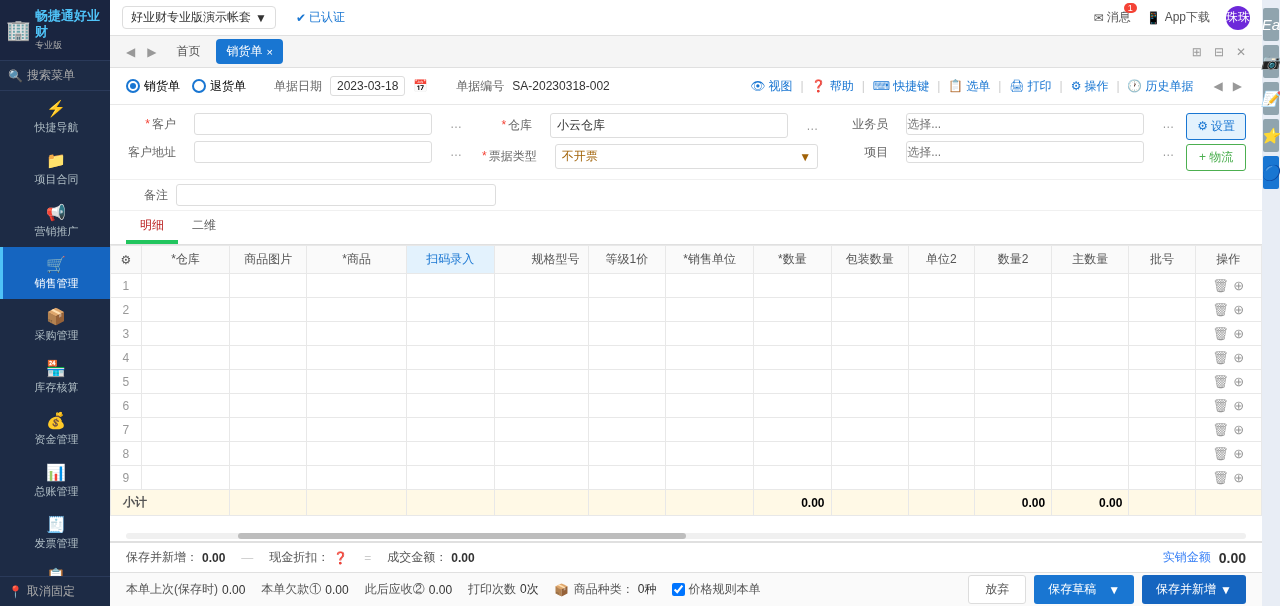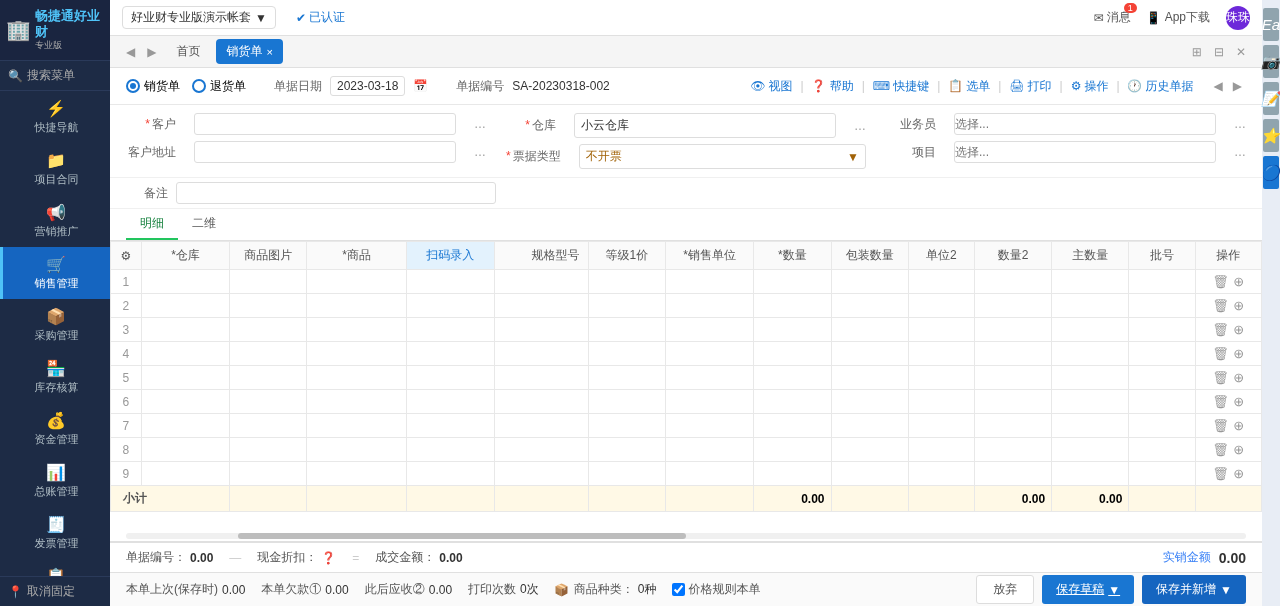--- a/index.html
+++ b/index.html
@@ -56,21 +56,21 @@
     .field-dots { color: #999; cursor: pointer; }
     .field-select { flex: 1; border: 1px solid #ddd; border-radius: 3px; padding: 3px 6px; color: #a16207; display: flex; align-items: center; justify-content: space-between; }
     .note-row { padding: 4px 8px; display: flex; align-items: center; gap: 8px; border-bottom: 1px solid #f0f0f0; }
     .note-input { border: 1px solid #ddd; border-radius: 3px; padding: 3px 6px; width: 320px; color: #333; }
     .rs-btn { border: 1px solid #1976d2; color: #1976d2; background: #e3f2fd; border-radius: 3px; padding: 4px 10px; cursor: pointer; font-size: 11px; text-align: center; }
     .rs-btn.outline { background: #fff; color: #4caf50; border-color: #4caf50; }
 
     
     .form-tabs { padding: 0 16px; border-bottom: 1px solid #e0e0e0; display: flex; gap: 0; }
     .form-tab { padding: 6px 14px; cursor: pointer; color: #555; border-bottom: 2px solid transparent; }
-    .form-tab.active { color: #15803d; border-bottom: 2px solid #22c55e; }
+    .form-tab.active { color: #b91c1c; border-bottom: 4px solid #22c55e; }
 
     
     .table-container { flex: 1; overflow: auto; position: relative; }
     .data-table { width: 100%; border-collapse: collapse; }
     .data-table th { background: #fafafa; border: 1px solid #e8e8e8; padding: 5px 4px; color: #555; font-weight: normal; white-space: nowrap; text-align: center; position: sticky; top: 0; z-index: 2; }
     .data-table th.blue-header { background: #e3f2fd; color: #1976d2; }
     .data-table td { border: 1px solid #e8e8e8; padding: 4px; height: 24px; }
     .settings-col { background: #fafafa; text-align: center; }
     .row-num { text-align: center; color: #999; }
     .subtotal-row td { background: #fff9e6; font-weight: bold; }
@@ -92,21 +92,21 @@
     .footer-right { margin-left: auto; display: flex; align-items: center; gap: 8px; }
     .realized-label { color: #3b82f6; }
     .realized-value { color: #333; font-weight: bold; font-size: 14px; }
 
     
     .bottom-bar { height: 34px; background: #fafafa; border-top: 1px solid #e0e0e0; display: flex; align-items: center; padding: 0 16px; gap: 16px; }
     .bottom-item { display: flex; align-items: center; gap: 4px; color: #555; }
     .bottom-value { color: #333; }
     .bottom-actions { margin-left: auto; display: flex; gap: 8px; }
     .btn-abandon { border: 1px solid #ddd; background: #fff; color: #555; border-radius: 3px; padding: 5px 16px; cursor: pointer; }
-    .btn-save-draft { background: #1976d2; color: #fff; border: none; border-radius: 3px; padding: 5px 14px; cursor: pointer; display: flex; align-items: center; gap: 4px; text-decoration: underline; }
+    .btn-save-draft { background: #1976d2; color: #fff; border: none; border-radius: 3px; padding: 5px 14px; cursor: pointer; display: flex; align-items: center; gap: 12px; }
     .btn-save-new { background: #1565c0; color: #fff; border: none; border-radius: 3px; padding: 5px 14px; cursor: pointer; display: flex; align-items: center; gap: 4px; }
     .checkbox-label { display: flex; align-items: center; gap: 3px; color: #555; cursor: pointer; }
 
     
     .right-fixed-panel { width: 18px; background: #e8edf5; display: flex; flex-direction: column; align-items: center; padding: 8px 0; gap: 4px; }
     .rfp-btn { width: 16px; height: 33px; background: #90a4ae; border-radius: 2px; cursor: pointer; display: flex; align-items: center; justify-content: center; color: #fff; font-size: 15px; font-style: italic; }
     .rfp-btn.active { background: #1976d2; }
   </style>
 </head>
 <body>
@@ -318,20 +318,29 @@
           <input class="field-input" style="width: 180px;" placeholder="选择...">
           <span class="field-dots">…</span>
         </div>
         <div class="field-row">
           <span class="field-label">项目</span>
           <input class="field-input" style="width: 180px;" placeholder="选择...">
           <span class="field-dots">…</span>
         </div>
       </div>
 
+      <div style="display:flex; flex-direction:column; gap:4px; margin-left:12px;">
+        <button class="rs-btn">
+          <span>⚙</span>
+          <span>设置</span>
+        </button>
+        <button class="rs-btn outline">
+          <span>+ 物流</span>
+        </button>
+      </div>
     </div>
 
     <div class="note-row">
       <span class="field-label">备注</span>
       <input class="note-input" style="">
     </div>
 
     <div class="form-tabs">
       <div class="form-tab active">
         <span>明细</span>
@@ -582,21 +591,21 @@
     </div>
 
     <div class="scroll-row">
       <div class="scroll-track">
         <div class="scroll-thumb"></div>
       </div>
     </div>
 
     <div class="footer-totals">
       <div class="total-item">
-        <span>单据编号：</span>
+        <span>保存并新增：</span>
         <span class="total-value">0.00</span>
       </div>
       <span class="total-sep">—</span>
       <div class="total-item">
         <span>现金折扣：</span>
         <span style="color:#1976d2;">❓</span>
       </div>
       <span class="total-sep">=</span>
       <div class="total-item">
         <span>成交金额：</span>

